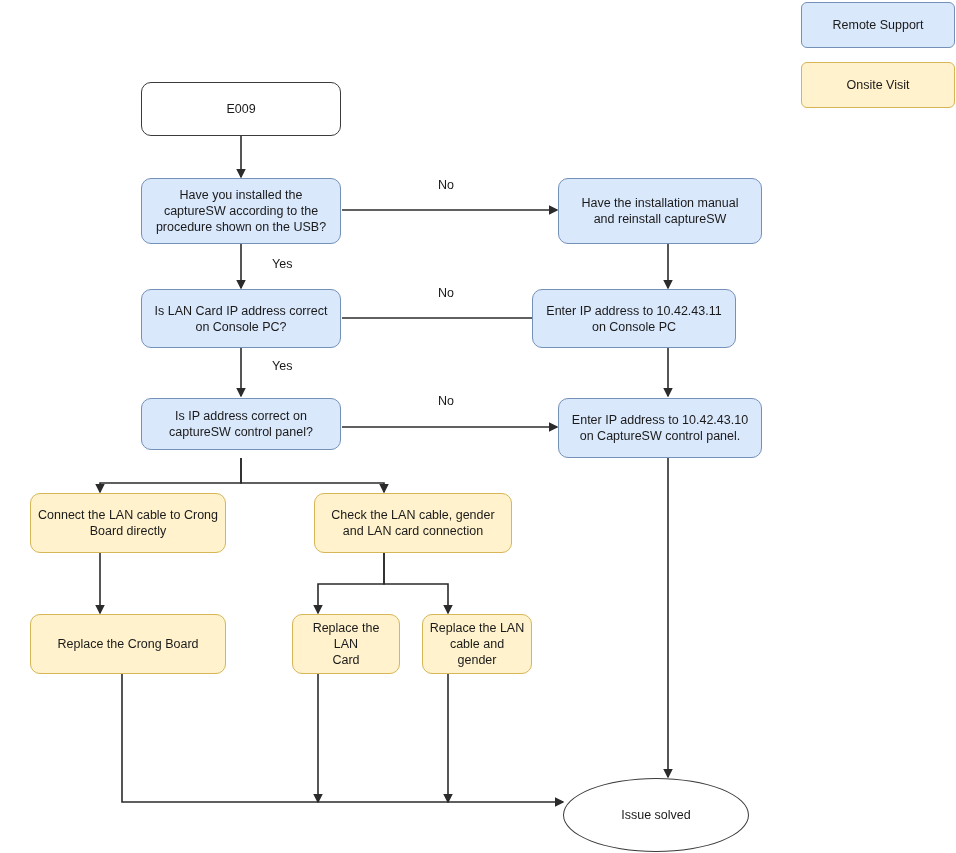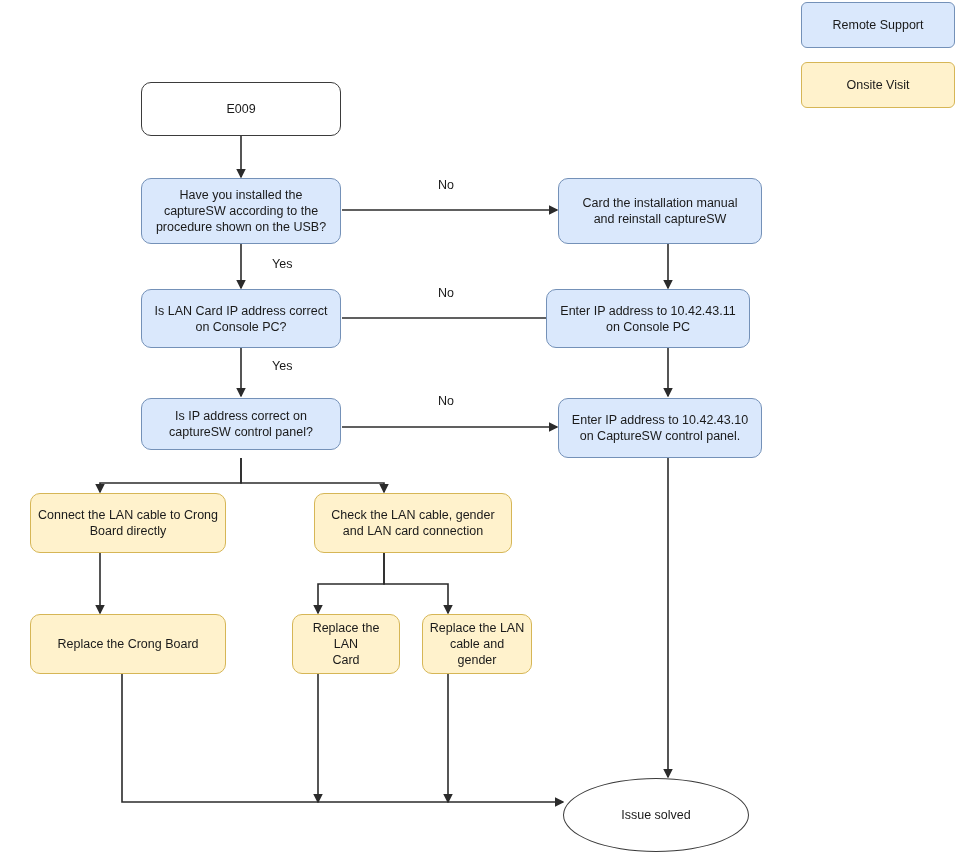--- a/index.html
+++ b/index.html
@@ -137,27 +137,27 @@
   <div class="legend-item yellow" style="left:801px; top:62px; width:154px; height:46px;border-radius:6px;">
     <span>Onsite Visit</span>
   </div>
 
   <div class="node plain" style="left:141px; top:82px; width:200px; height:54px;">E009</div>
 
   <div class="node blue" style="left:141px; top:178px; width:200px; height:66px;">Have you installed the
 captureSW according to the
 procedure shown on the USB?</div>
 
-  <div class="node blue" style="left:558px; top:178px; width:204px; height:66px;">Card the installation manual
+  <div class="node blue" style="left:558px; top:178px; width:204px; height:66px;">Have the installation manual
 and reinstall captureSW</div>
 
   <div class="node blue" style="left:141px; top:289px; width:200px; height:59px;">Is LAN Card IP address correct
 on Console PC?</div>
 
-  <div class="node blue" style="left:546px; top:289px; width:204px; height:59px;">Enter IP address to 10.42.43.11
+  <div class="node blue" style="left:532px; top:289px; width:204px; height:59px;">Enter IP address to 10.42.43.11
 on Console PC</div>
 
   <div class="node blue" style="left:141px; top:398px; width:200px; height:52px;">Is IP address correct on
 captureSW control panel?</div>
 
   <div class="node blue" style="left:558px; top:398px; width:204px; height:60px;">Enter IP address to 10.42.43.10
 on CaptureSW control panel.</div>
 
   <div class="node yellow" style="left:2px; top:493px; width:196px; height:60px;">Connect the LAN cable to Crong
 Board directly</div>

